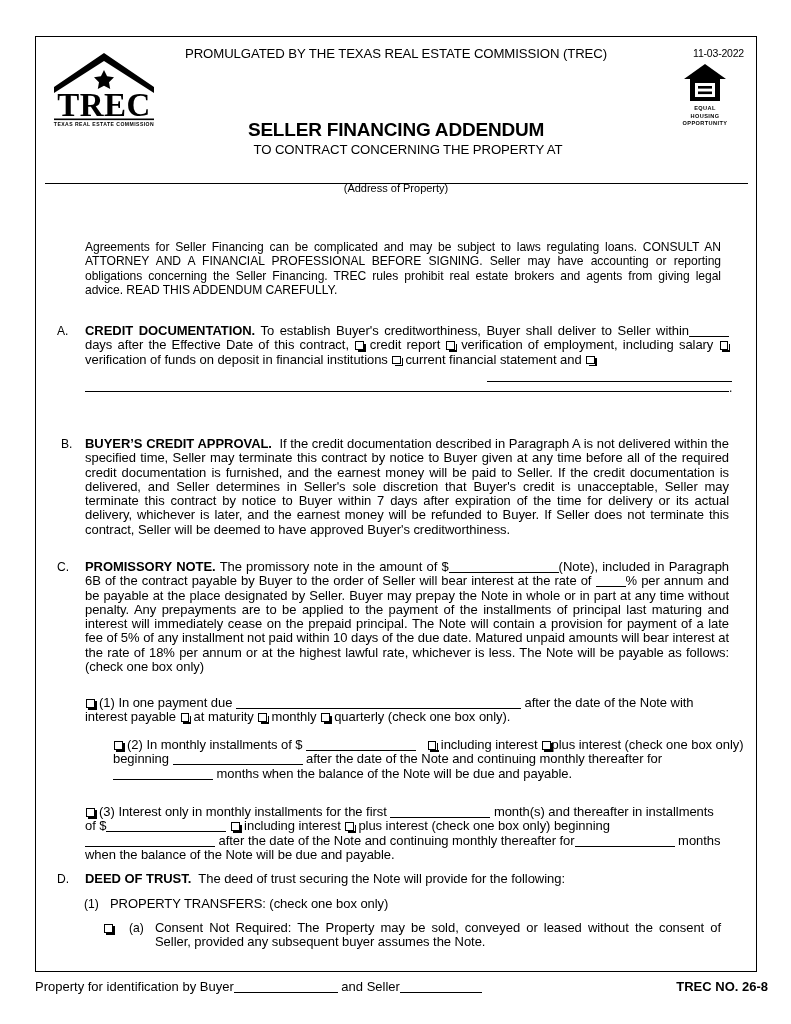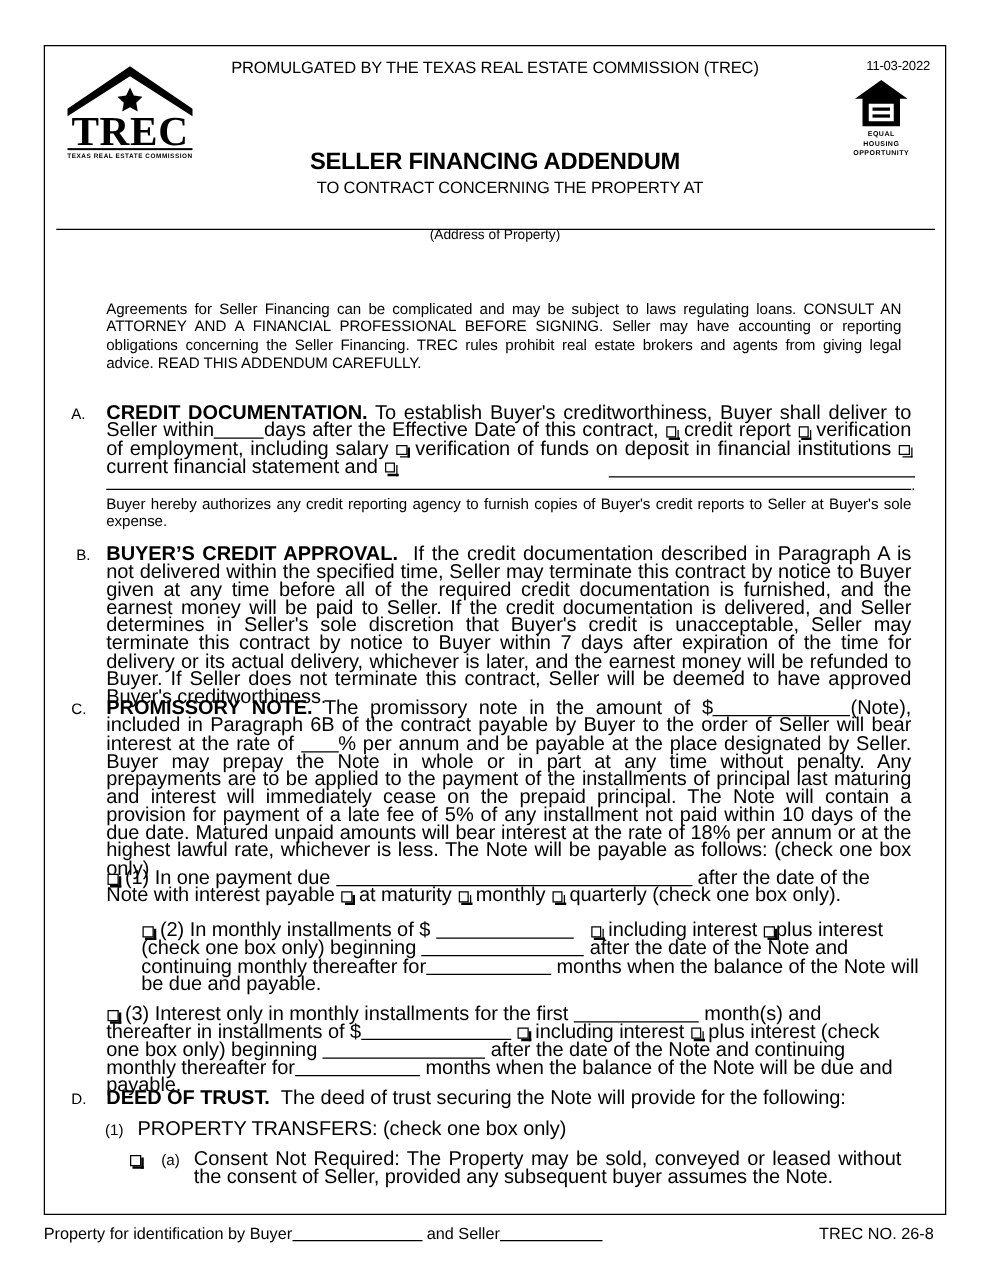--- a/index.html
+++ b/index.html
@@ -142,21 +142,21 @@
     align-items: flex-start;
   }
   .blk > .mk {
     flex: 0 0 auto;
     font-size: 12.1px;
     line-height: 14.3px;
     white-space: nowrap;
   }
   .blk > .tx {
     flex: 1 1 auto;
-    font-size: 16px;
+    font-size: 13px;
     line-height: 14.3px;
     text-align: justify;
     letter-spacing: -0.05px;
   }
   .blk > .tx.nojust { text-align: left; }
 
   
   .cbx {
     display: inline-block;
     width: 8.5px;
@@ -222,23 +222,24 @@
 
   
   .footer-left {
     position: absolute;
     left: 35px; top: 979px;
     font-size: 13px;
     white-space: nowrap;
   }
   .footer-right {
     position: absolute;
-    right: 44px; top: 979px;
+    right: 23px; top: 979px;
     font-size: 13px;
     white-space: nowrap;
+    font-weight: bold;
   }
   .fbl {
     display: inline-block;
     border-bottom: 1.6px solid #000;
     vertical-align: -2px;
   }
   .fbl.b1 { width: 104px; }
   .fbl.b2 { width: 82px; }
 </style>
 </head>
@@ -304,21 +305,20 @@
         <span>verification of funds on  deposit in financial institutions</span>
         <span class="cbx"></span>
         <span>current       financial       statement       and</span>
         <span class="cbx"></span>
       </div>
     </div>
     <div class="a-rule1"></div>
     <div class="a-rule2"></div>
     <div class="a-dot">.</div>
 
-    <div class="para" style="left:85px; top:396px; width:644px;">Buyer hereby authorizes any credit reporting agency to furnish copies of Buyer's credit  reports to Seller at Buyer's sole expense.</div>
 
     <div class="blk" style="left:61px; top:437px; width:668px;">
       <div class="mk" style="width:24px;">B.</div>
       <div class="tx">
         <span class="lbl">BUYER’S CREDIT  APPROVAL.</span>
         &nbsp;<span>If the credit documentation described in Paragraph A is not delivered within the specified time, Seller may terminate this contract by notice to Buyer given at any time before all of the required credit documentation is furnished, and the earnest money will be paid to Seller. If the credit documentation is delivered, and Seller determines in Seller's sole discretion that Buyer's credit is unacceptable, Seller may terminate this contract by notice to Buyer within 7 days after expiration of the time for delivery or its actual delivery, whichever is later, and the earnest money will be refunded to Buyer. If Seller does not terminate this contract, Seller will be deemed to have approved Buyer's creditworthiness.</span>
       </div>
     </div>
 
     <div class="blk" style="left:57px; top:560px; width:672px;">

